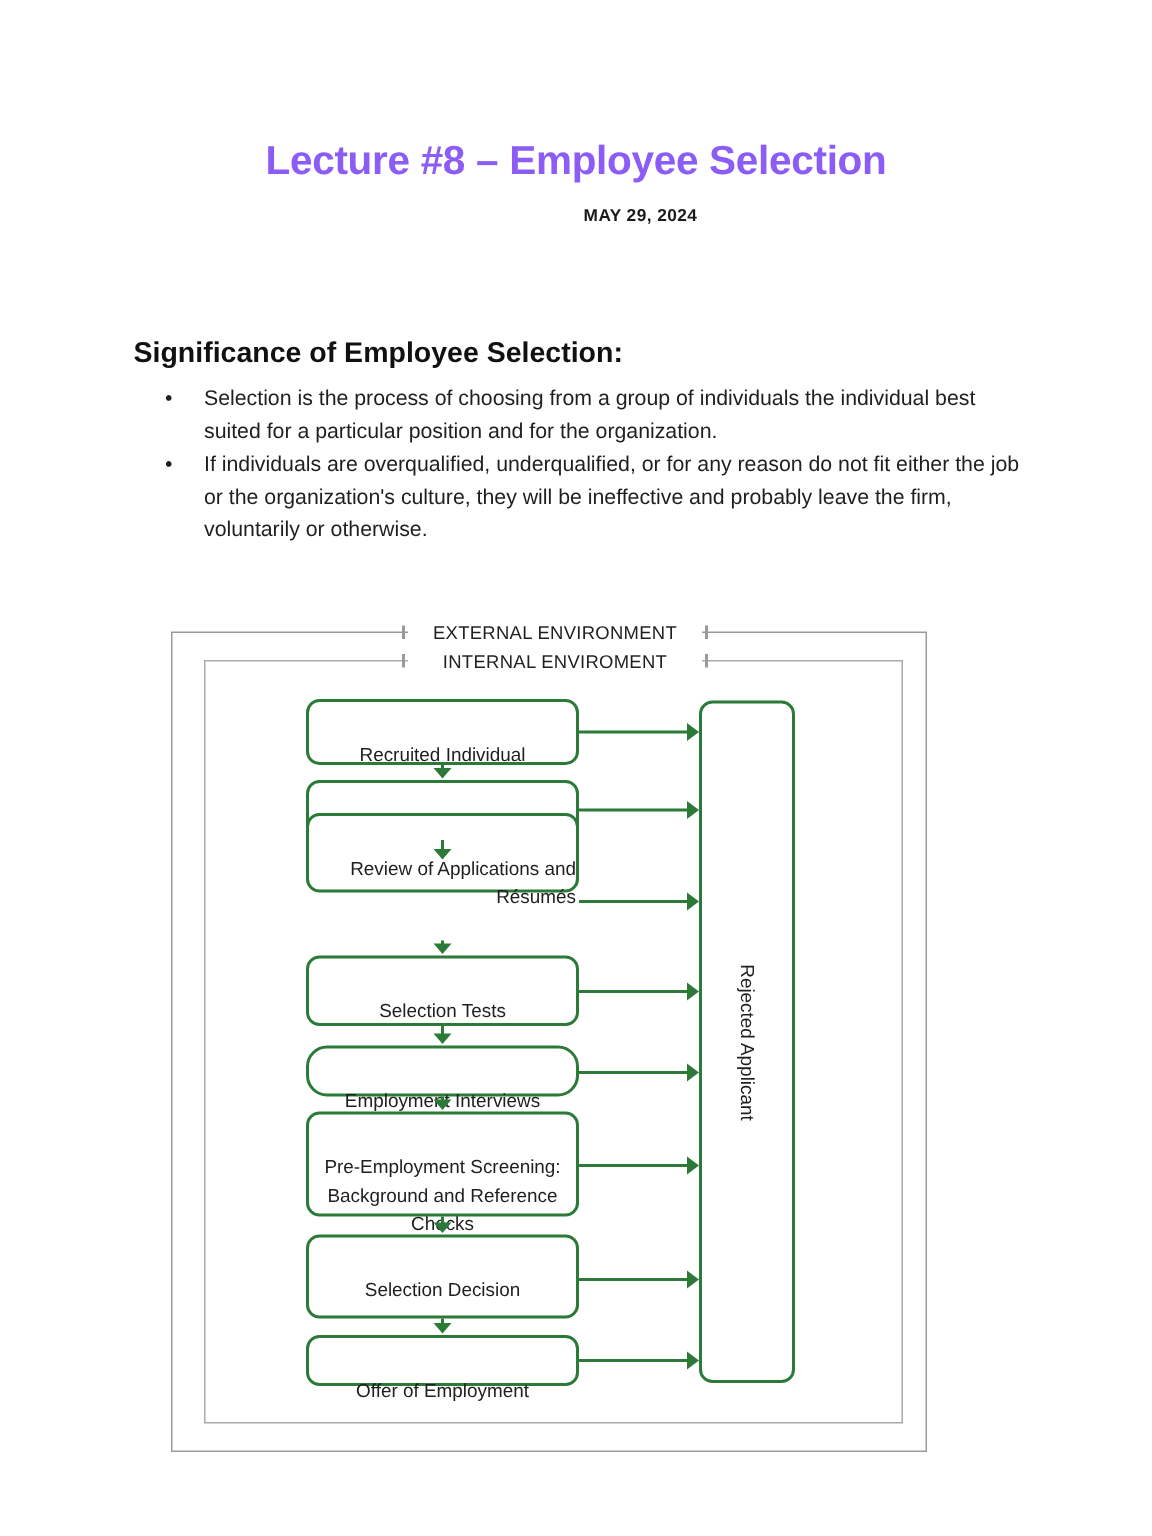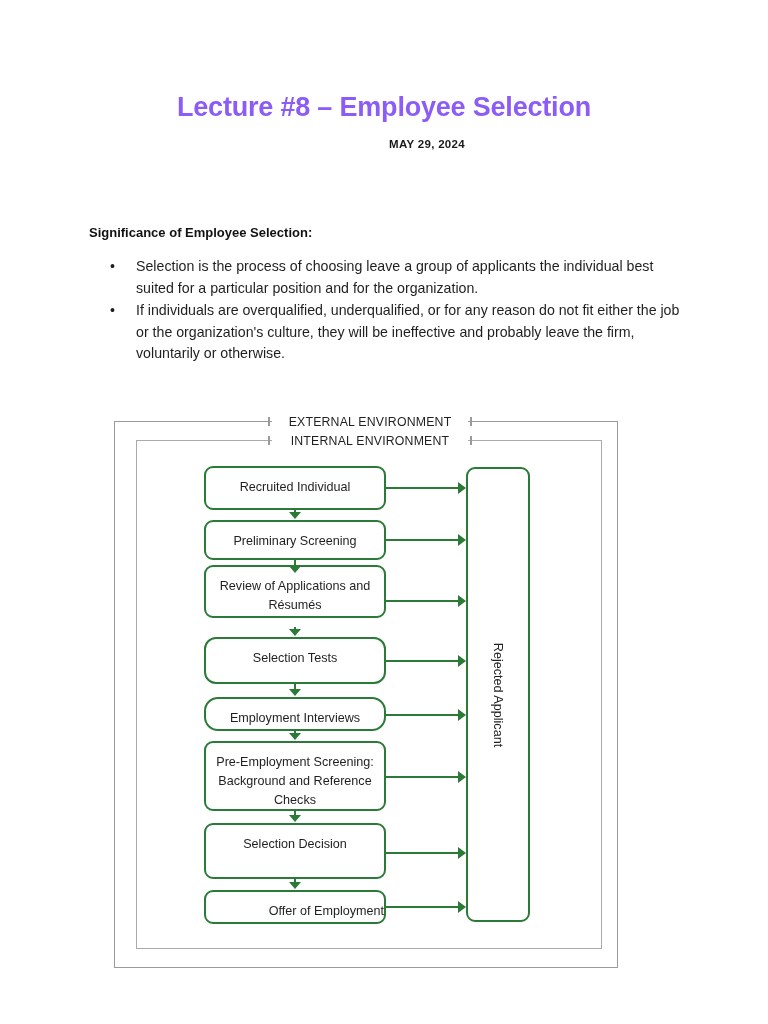--- a/index.html
+++ b/index.html
@@ -39,21 +39,21 @@
     letter-spacing: 0.3px;
     color: #1a1a1a;
     margin-left: 43px;
   }
 
   
   .section-heading {
     position: absolute;
     left: 89px;
     top: 225px;
-    font-size: 13px;
+    font-size: 19px;
     font-weight: bold;
     color: #111111;
   }
   .bullet-list {
     position: absolute;
     left: 89px;
     top: 256px;
     width: 600px;
   }
   .bullet-row {
@@ -135,21 +135,21 @@
     position: absolute;
     left: 204px;
     width: 182px;
     border: 2px solid #2b7a37;
     border-radius: 9px;
     box-sizing: border-box;
     background: #ffffff;
     text-align: center;
     font-size: 12.6px;
     color: #1f1f1f;
-    padding-top: 10px;
+    padding-top: 26px;
     line-height: 19px;
   }
   .rejected-box {
     position: absolute;
     left: 466px;
     top: 467px;
     width: 64px;
     height: 455px;
     border: 2px solid #2b7a37;
     border-radius: 9px;
@@ -203,49 +203,49 @@
 <body>
 
 <div class="doc-title">Lecture #8 – Employee Selection</div>
 <div class="doc-date">MAY 29, 2024</div>
 
 <div class="section-heading">Significance of Employee Selection:</div>
 
 <div class="bullet-list">
   <div class="bullet-row">
     <span class="bullet-dot">•</span>
-    <span>Selection is the process of choosing leave a group of applicants the individual best suited for a particular position and for the organization.</span>
+    <span>Selection is the process of choosing from a group of individuals the individual best suited for a particular position and for the organization.</span>
   </div>
   <div class="bullet-row">
     <span class="bullet-dot">•</span>
     <span>If individuals are overqualified, underqualified, or for any reason do not fit either the job or the organization's culture, they will be ineffective and probably leave the firm, voluntarily or otherwise.</span>
   </div>
 </div>
 
 <div class="diagram">
 
   <div class="frame-outer"></div>
   <div class="frame-inner"></div>
 
   <div class="env-tick" style="left:268px; top:417px;"></div>
   <div class="env-tick" style="left:470px; top:417px;"></div>
   <div class="env-label env-external">EXTERNAL ENVIRONMENT</div>
 
   <div class="env-tick" style="left:268px; top:436px;"></div>
   <div class="env-tick" style="left:470px; top:436px;"></div>
-  <div class="env-label env-internal">INTERNAL ENVIRONMENT</div>
+  <div class="env-label env-internal">INTERNAL ENVIROMENT</div>
 
   <div class="flow-box" style="top:466px;  height:44px;">Recruited Individual</div>
   <div class="flow-box" style="top:520px;  height:40px;">Preliminary Screening</div>
-  <div class="flow-box" style="top:565px;  height:53px;">Review of Applications and Résumés</div>
-  <div class="flow-box" style="top:637px;  height:47px;border-radius:12px;">Selection Tests</div>
+  <div class="flow-box" style="top:542px;  height:53px;text-align:right;">Review of Applications and Résumés</div>
+  <div class="flow-box" style="top:637px;  height:47px;">Selection Tests</div>
   <div class="flow-box" style="top:697px;  height:34px;border-radius:14px;">Employment Interviews</div>
   <div class="flow-box" style="top:741px;  height:70px;">Pre-Employment Screening: Background and Reference Checks</div>
   <div class="flow-box" style="top:823px;  height:56px;">Selection Decision</div>
-  <div class="flow-box" style="top:890px;  height:34px;text-align:right;">Offer of Employment</div>
+  <div class="flow-box" style="top:890px;  height:34px;">Offer of Employment</div>
 
   <div class="v-line" style="top:510px; height:4px;"></div>
   <div class="v-arrow" style="top:512px;"></div>
   <div class="v-line" style="top:560px; height:6px;"></div>
   <div class="v-arrow" style="top:566px;"></div>
   <div class="v-line" style="top:627px; height:3px;"></div>
   <div class="v-arrow" style="top:629px;"></div>
   <div class="v-line" style="top:684px; height:6px;"></div>
   <div class="v-arrow" style="top:689px;"></div>
   <div class="v-line" style="top:731px; height:3px;"></div>

